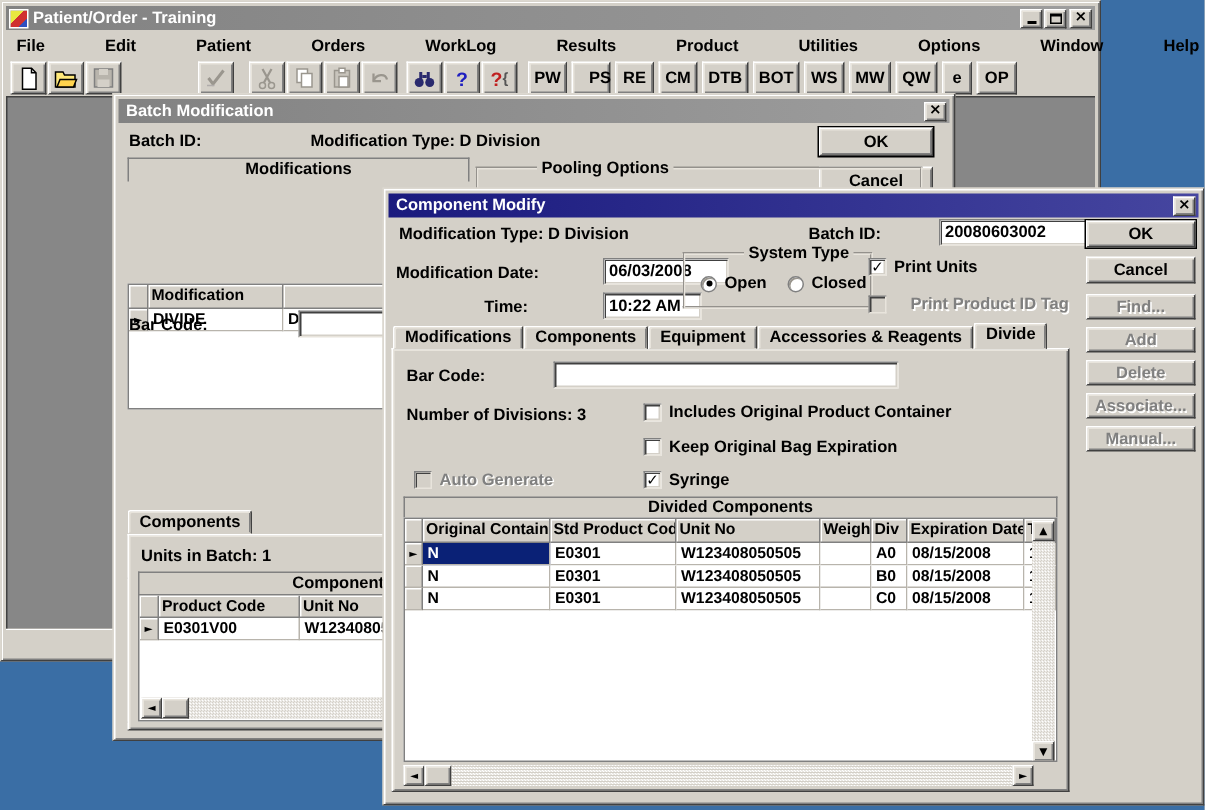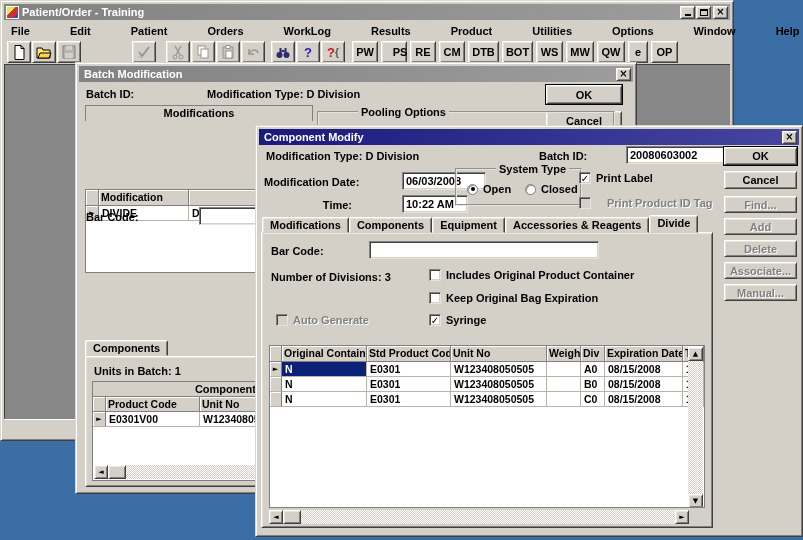--- a/index.html
+++ b/index.html
@@ -295,21 +295,21 @@
     <span class="cbrow abs" style="left:68px;top:13px;">
       <span class="radio"></span>
       <span>Closed</span>
       </span>
   </div>
 
   <span class="cbrow abs" style="left:323px;top:46px;">
     <span class="checkbox">
         <span class="g">✓</span>
       </span>
-    <span>Print Label</span>
+    <span>Print Units</span>
     </span>
   <span class="cbrow abs gray" style="left:323px;top:71px;gap:16px;">
     <span class="checkbox off disabled">
         <span class="g">✓</span>
       </span>
     <span>Print Product ID Tag</span>
     </span>
 
   <span class="btn default abs" style="left:468px;top:21px;width:73px;height:18px;">OK</span>
   <span class="btn abs" style="left:468px;top:45px;width:73px;height:18px;">Cancel</span>
@@ -350,20 +350,21 @@
         </span>
       <span>Auto Generate</span>
       </span>
     <span class="cbrow abs" style="left:167px;top:81px;">
       <span class="checkbox">
           <span class="g">✓</span>
         </span>
       <span>Syringe</span>
       </span>
 
+    <div class="tbl-title abs" style="left:7px;top:98px;width:436px;height:14px;line-height:13px;">Divided Components</div>
 
     <div class="grid abs" style="left:7px;top:112px;width:436px;height:163px;">
       <div class="hrow">
         <span class="hcell" style="width:12px;"></span>
         <span class="hcell" style="width:85px;">Original Container</span>
         <span class="hcell" style="width:84px;">Std Product Code</span>
         <span class="hcell" style="width:96px;">Unit No</span>
         <span class="hcell" style="width:34px;">Weight</span>
         <span class="hcell" style="width:24px;">Div</span>
         <span class="hcell" style="width:78px;">Expiration Date</span>

